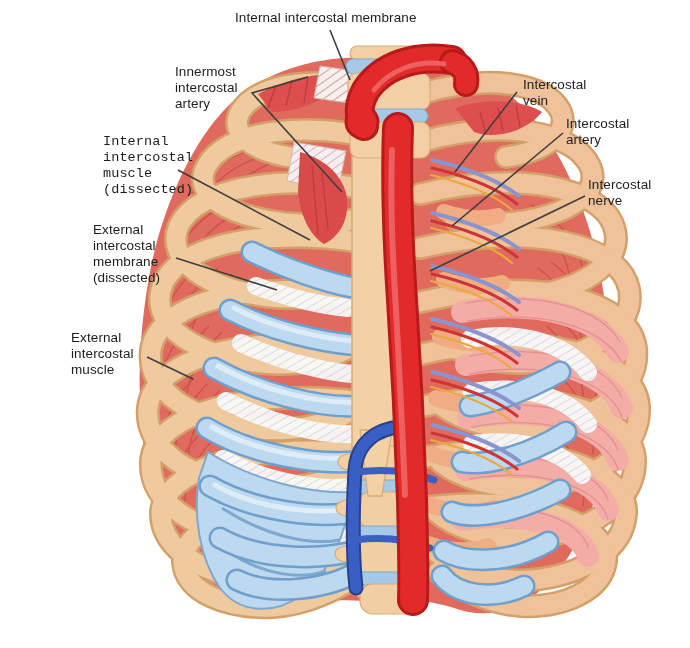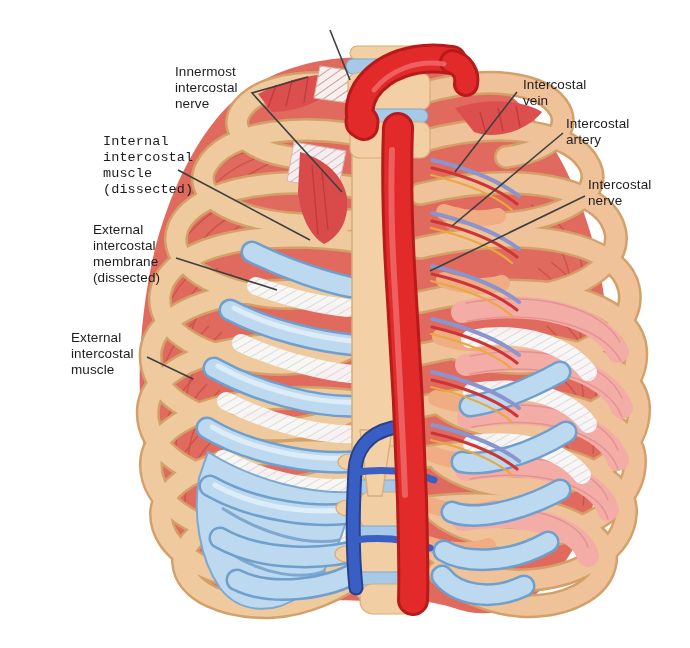--- a/index.html
+++ b/index.html
@@ -318,23 +318,24 @@
     <polyline points="308,77 252,93 342,192"></polyline>
     <line x1="517" y1="92" x2="455" y2="172"></line>
     <line x1="563" y1="133" x2="452" y2="226"></line>
     <line x1="585" y1="196" x2="430" y2="271"></line>
     <line x1="178" y1="170" x2="310" y2="240"></line>
     <line x1="176" y1="258" x2="277" y2="290"></line>
     <line x1="147" y1="357" x2="193" y2="379"></line>
   </g>
 </svg>
 
+<div class="anno-label" style="left:235px; top:10px;">Internal intercostal membrane</div>
 <div class="anno-label" style="left:175px; top:64px;">Innermost
 intercostal
-nerve</div>
+artery</div>
 <div class="anno-label" style="left:523px; top:77px;">Intercostal
 vein</div>
 <div class="anno-label" style="left:566px; top:116px;">Intercostal
 artery</div>
 <div class="anno-label" style="left:588px; top:177px;">Intercostal
 nerve</div>
 <div class="anno-label" style="left:103px; top:134px;font-family:Liberation Mono, monospace;">Internal
 intercostal
 muscle
 (dissected)</div>

